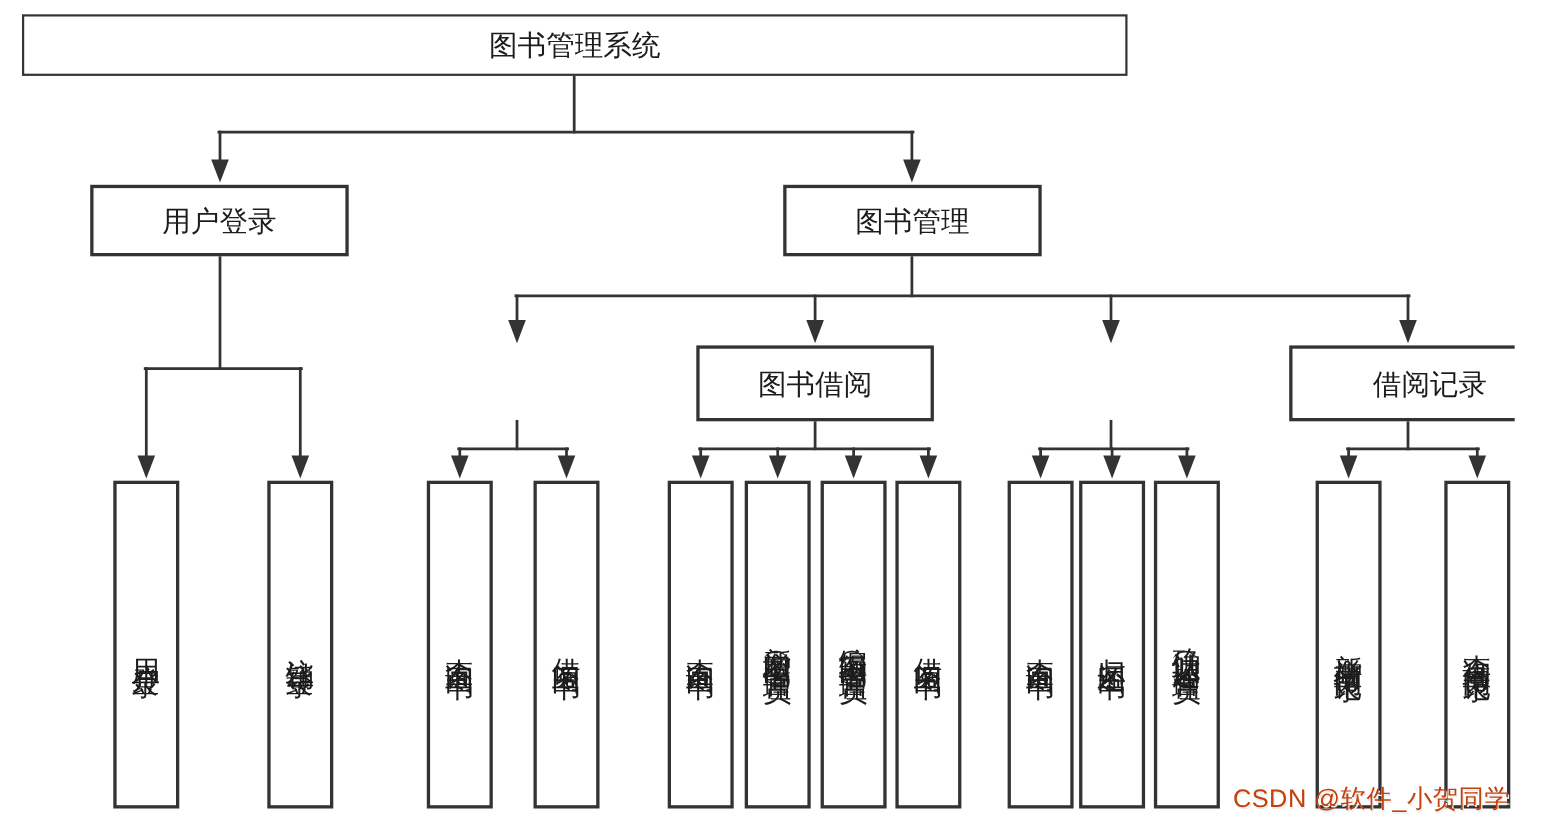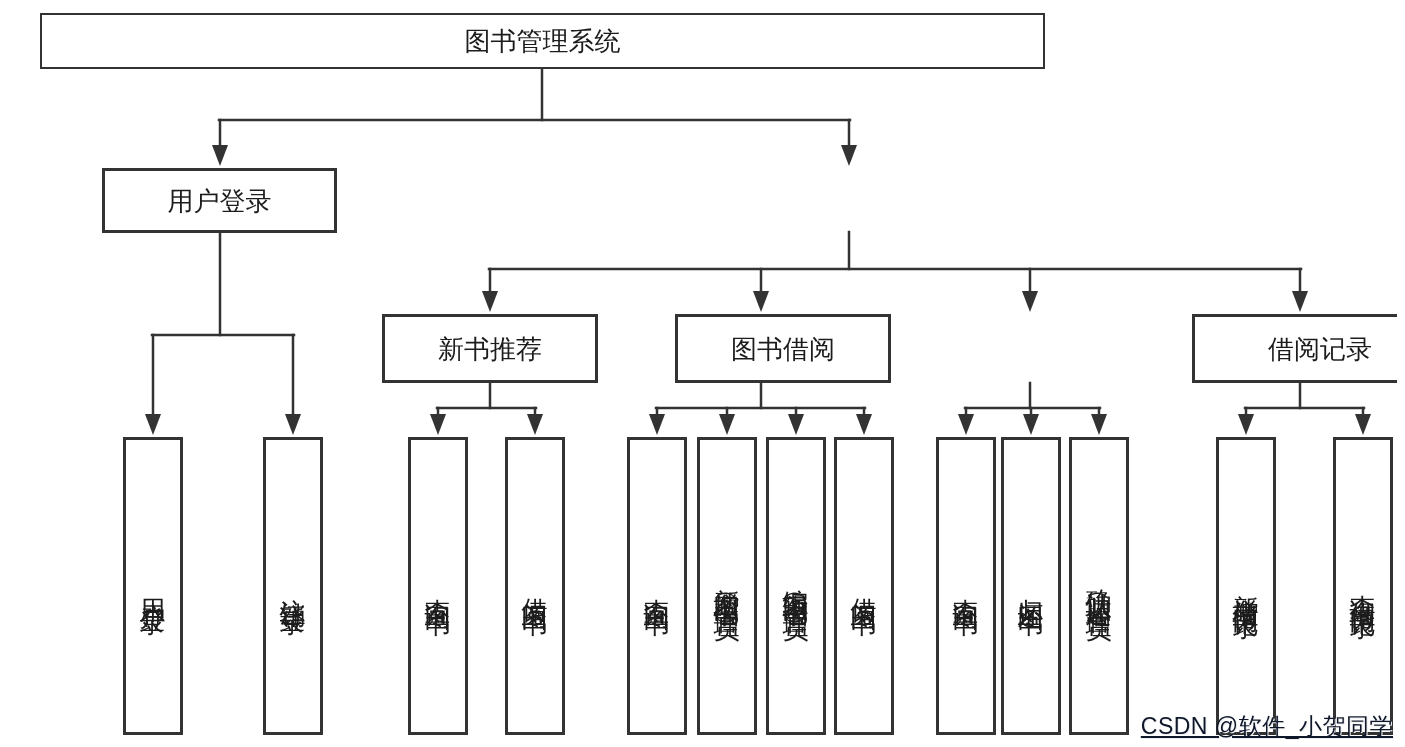--- a/index.html
+++ b/index.html
@@ -3,21 +3,20 @@
 <meta charset="utf-8">
 <style>
   html, body { margin: 0; padding: 0; background: #ffffff; }
   .canvas {
     position: relative;
     width: 1377px;
     height: 747px;
     background: #ffffff;
     font-family: "Liberation Sans", "DejaVu Sans", sans-serif;
     overflow: hidden;
-    margin-left: 20px;
   }
   .connectors {
     position: absolute;
     left: 0; top: 0;
     width: 1405px; height: 747px;
   }
   .connectors line {
     stroke: #333333;
     stroke-width: 2.5;
     stroke-linecap: square;
@@ -45,24 +44,23 @@
     text-orientation: mixed;
     letter-spacing: 4px;
     font-size: 26px;
   }
   .watermark {
     position: absolute;
     top: 711px;
     right: 4px;
     font-size: 23px;
     letter-spacing: 0.5px;
-    color: #0f172a;
+    color: #c2410c;
     text-shadow: 1px 1px 0 #eceeef;
     z-index: 5;
-    text-decoration: underline;
   }
 </style>
 </head>
 <body>
 
 <div class="canvas">
 
   <svg class="connectors" viewBox="0 0 1405 747" xmlns="http://www.w3.org/2000/svg">
 
     <g>
@@ -139,25 +137,25 @@
     </g>
   </svg>
 
   <div class="node root" style="left:20px; top:13px; width:1005px; height:56px;">
     <span>图书管理系统</span>
   </div>
 
   <div class="node" style="left:82px; top:168px; width:235px; height:65px;">
     <span>用户登录</span>
   </div>
-
-  <div class="node" style="left:362px; top:314px; width:216px; height:69px;">
-    <span>新书推荐</span>
-  </div>
-  <div class="node" style="left:655px; top:314px; width:216px; height:69px;text-align:right;">
+  <div class="node" style="left:712px; top:168px; width:235px; height:65px;">
+    <span>图书管理</span>
+  </div>
+
+  <div class="node" style="left:633px; top:314px; width:216px; height:69px;text-align:right;">
     <span>图书借阅</span>
   </div>
   <div class="node" style="left:1172px; top:314px; width:216px; height:69px;padding-left:40px;">
     <span>借阅记录</span>
   </div>
 
   <div class="node v" style="left:103px; top:437px; width:60px; height:298px;">
     <span>用户登录</span>
   </div>
   <div class="node v" style="left:243px; top:437px; width:60px; height:298px;">

